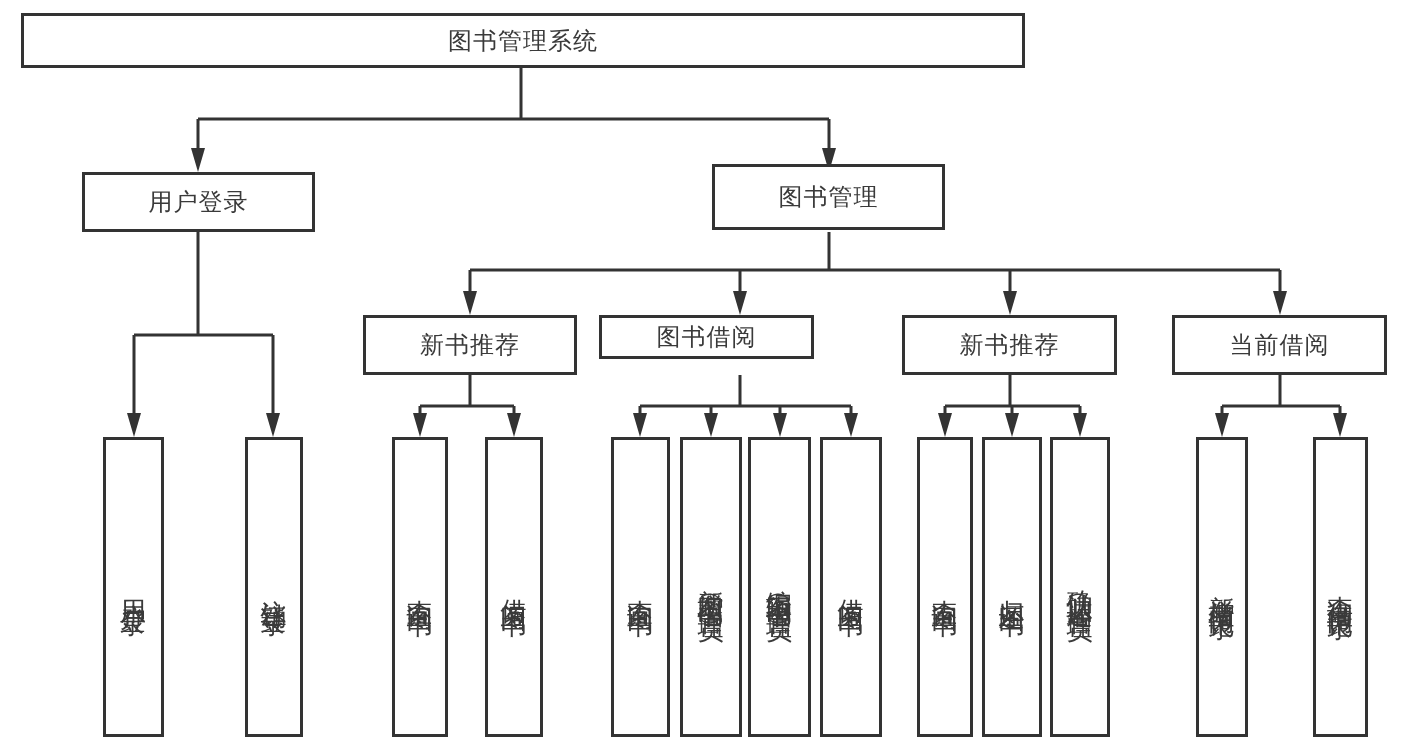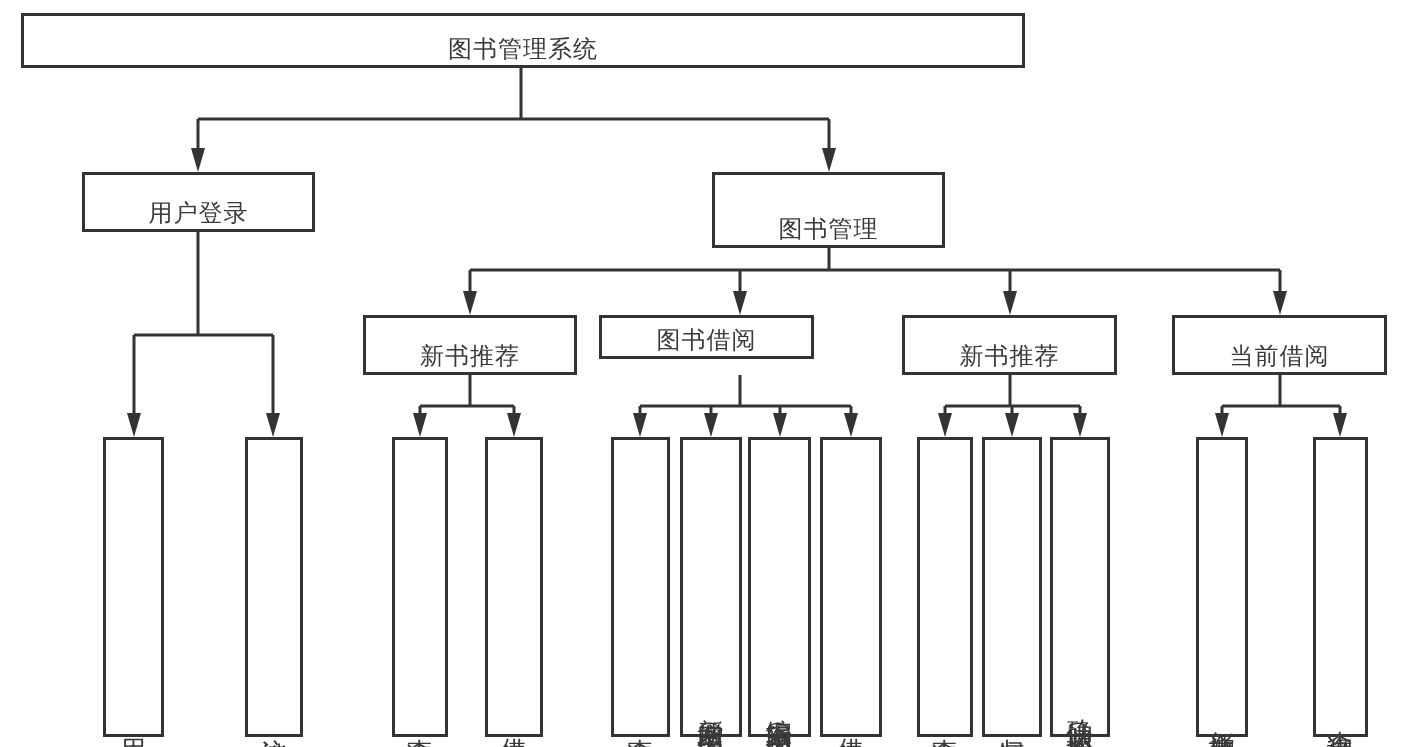--- a/index.html
+++ b/index.html
@@ -27,21 +27,21 @@
     width:1405px;height:747px;
   }
   .cline{fill:none;stroke:var(--line);stroke-width:3;}
   .chead{fill:var(--line);stroke:none;}
   .box{
     position:absolute;
     box-sizing:border-box;
     background:var(--box_bg);
     border:3px solid var(--line);
     display:flex;
-    align-items:flex-end;
+    align-items:center;
     justify-content:center;
   }
   .lbl{
     font-size:24px;
     color:var(--text);
     letter-spacing:1px;
     white-space:nowrap;
   }
   .vlbl{
     writing-mode:vertical-rl;
@@ -109,21 +109,21 @@
     </g>
   </svg>
 
   <div class="box" style="left:21px;top:13px;width:1004px;height:55px">
     <span class="lbl">图书管理系统</span>
   </div>
 
   <div class="box" style="left:82px;top:172px;width:233px;height:60px">
     <span class="lbl">用户登录</span>
   </div>
-  <div class="box" style="left:712px;top:172px;width:233px;height:76px">
+  <div class="box" style="left:712px;top:164px;width:233px;height:66px">
     <span class="lbl">图书管理</span>
   </div>
 
   <div class="box" style="left:363px;top:315px;width:214px;height:60px">
     <span class="lbl">新书推荐</span>
   </div>
   <div class="box" style="left:599px;top:315px;width:215px;height:44px">
     <span class="lbl">图书借阅</span>
   </div>
   <div class="box" style="left:902px;top:315px;width:215px;height:60px">

